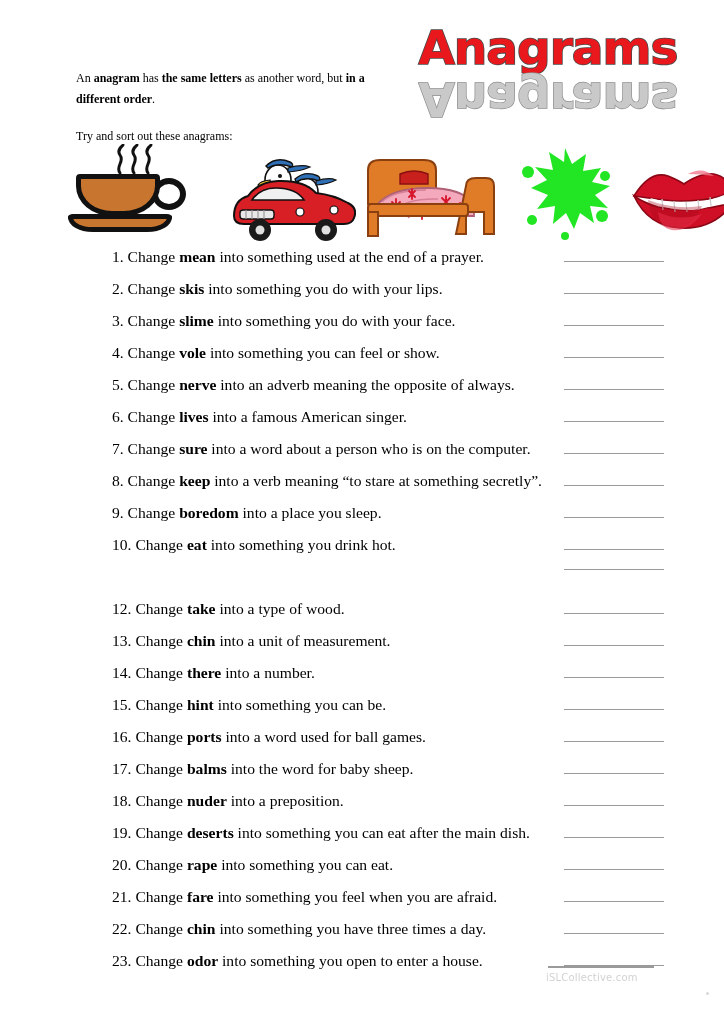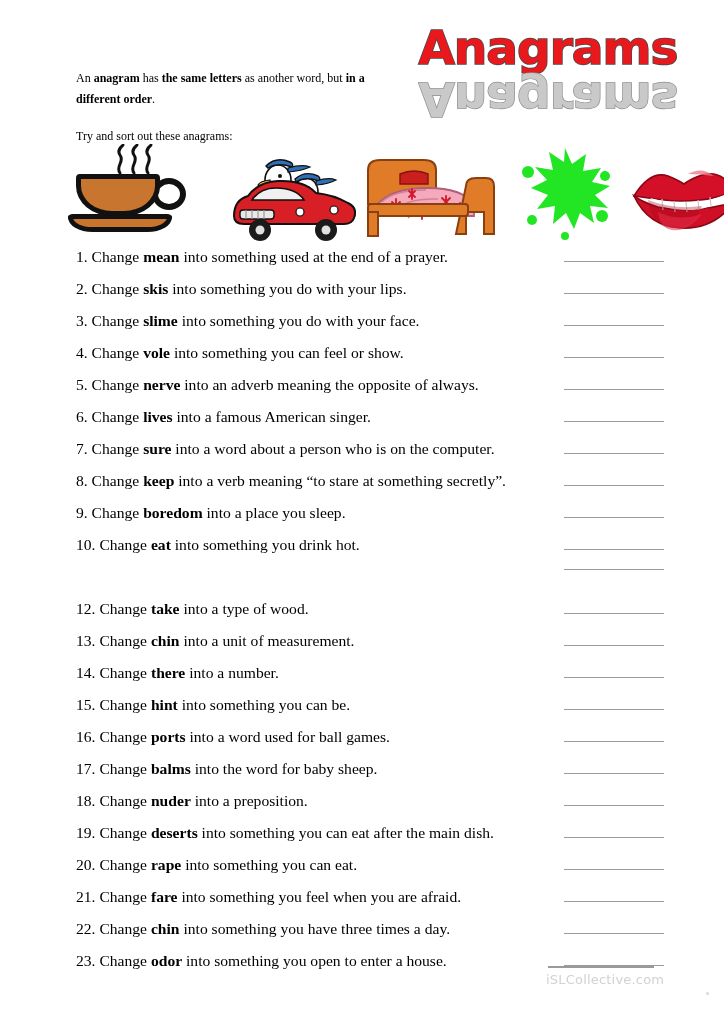--- a/index.html
+++ b/index.html
@@ -138,39 +138,40 @@
     top: 247px;
     width: 588px;
   }
   .q-row {
     font-size: 15.6px;
     line-height: 20px;
     height: 32px;
     white-space: nowrap;
     display: flex;
     align-items: baseline;
+    margin-left: 36px;
   }
   .q-text { flex: 0 0 auto; }
   .q-text b { font-weight: bold; }
   .q-spacer { flex: 1 1 auto; min-width: 6px; }
   .q-line {
     flex: 0 0 auto;
     width: 100px;
     border-bottom: 1.6px solid #9a9a9a;
     height: 2px;
     margin-bottom: 3px;
   }
 
   
   .watermark {
     position: absolute;
     left: 546px;
     top: 972px;
     font-family: "DejaVu Sans", sans-serif;
-    font-size: 13px;
+    font-size: 10px;
     color: #d2d2d2;
     letter-spacing: 0.2px;
   }
   .watermark-rule {
     position: absolute;
     left: 548px;
     top: 966px;
     width: 106px;
     height: 2px;
     background: #9a9a9a;

